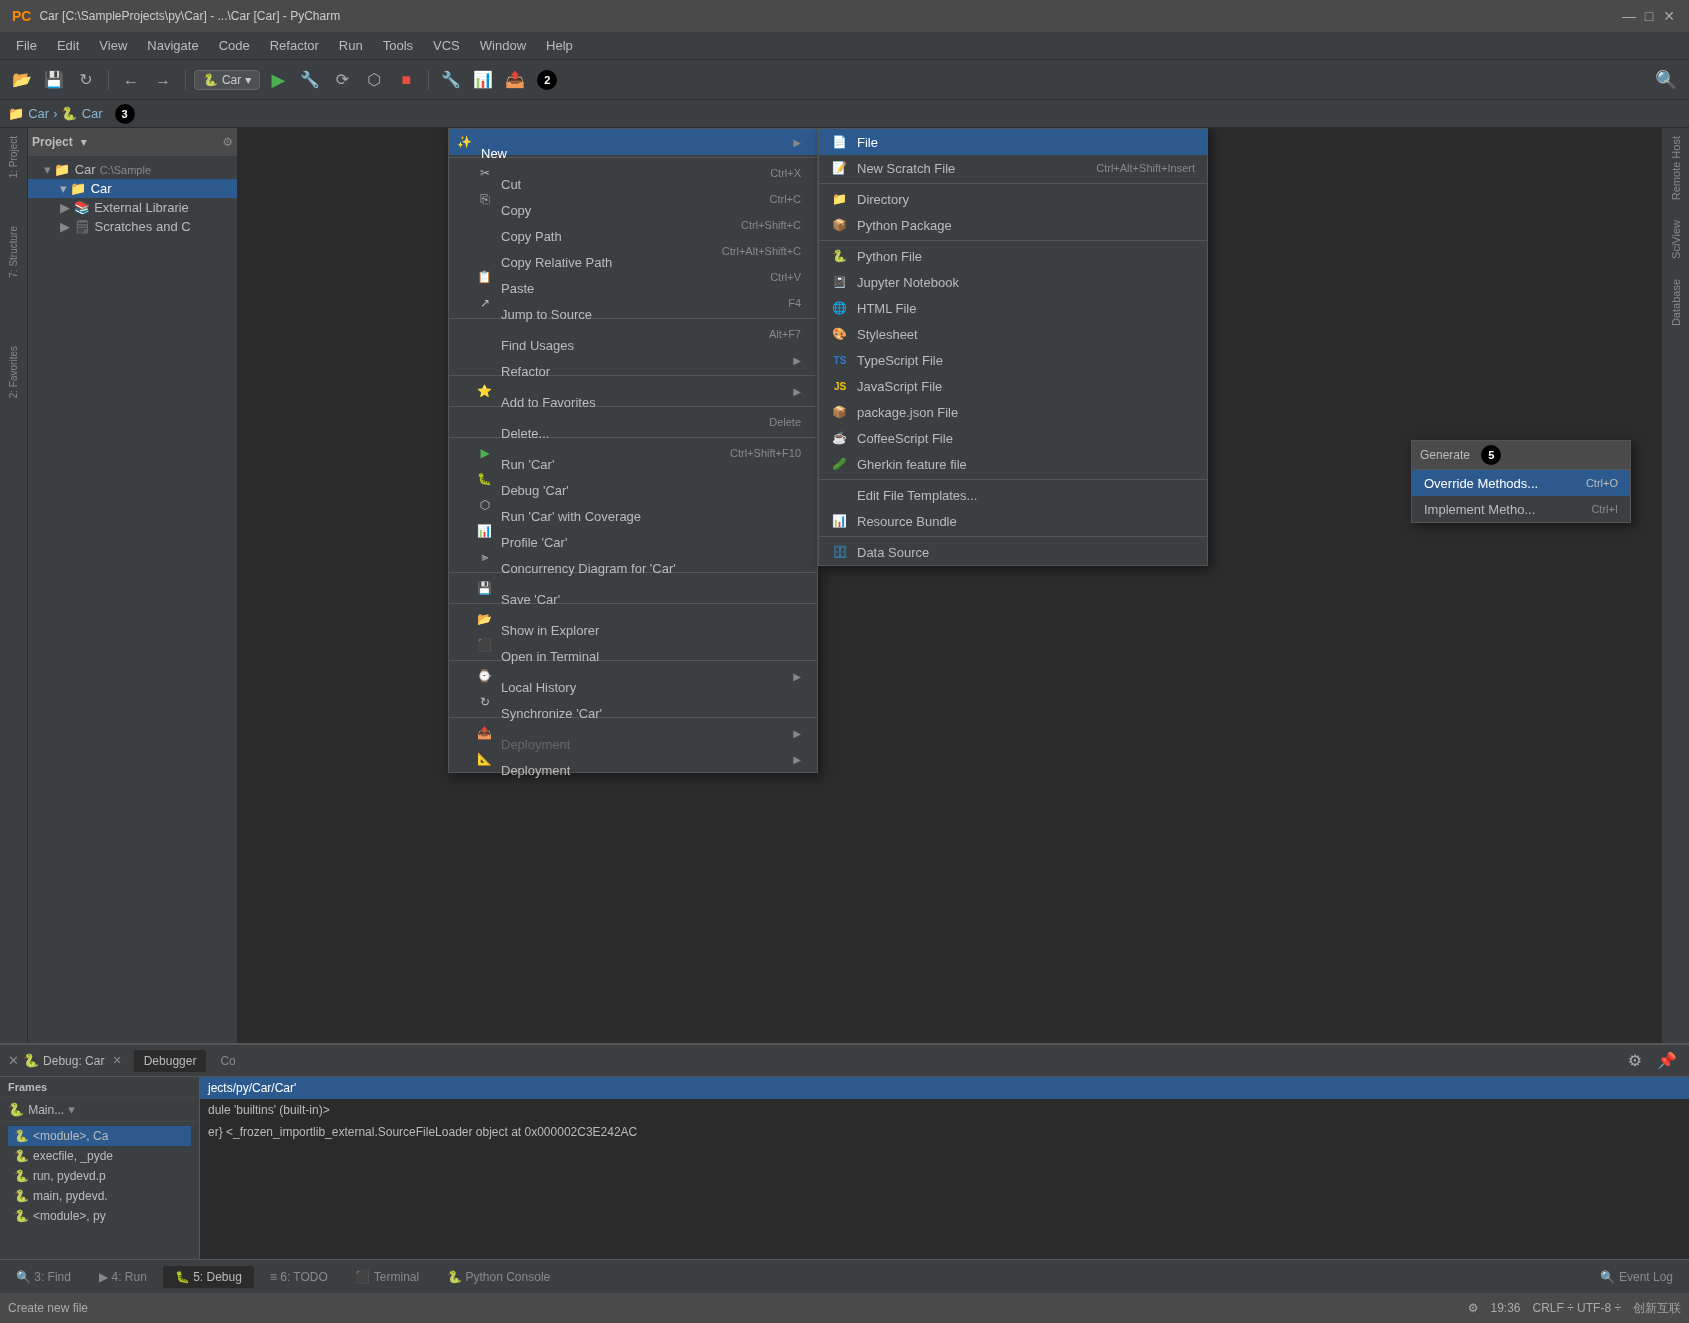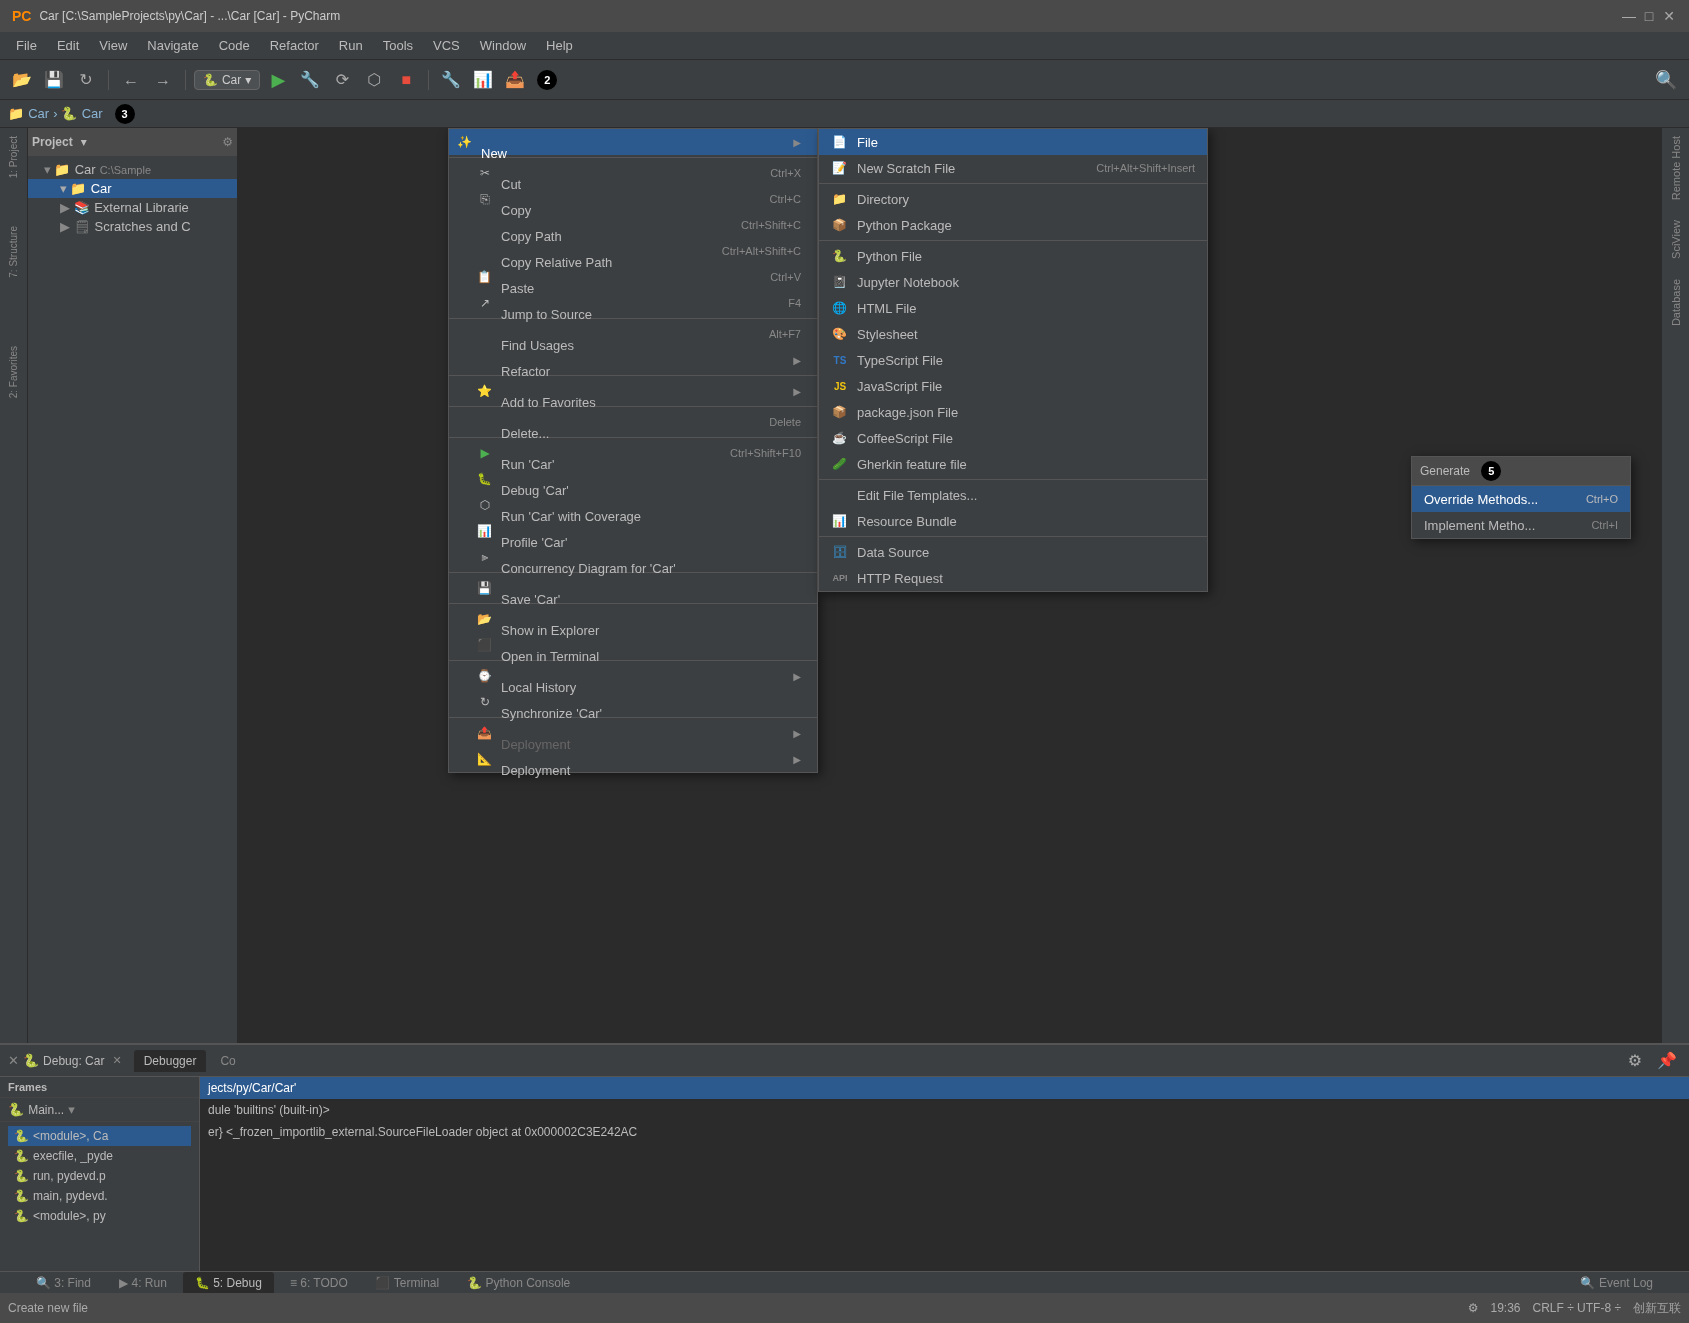--- a/index.html
+++ b/index.html
@@ -736,29 +736,23 @@
               <span>Resource Bundle</span>
             </div>
           </div>
           <div class="submenu-separator"></div>
           <div class="submenu-item">
             <div class="submenu-item-left">
               <span class="submenu-item-icon icon-blue">🗄</span>
               <span>Data Source</span>
             </div>
           </div>
-          <div class="submenu-item">
-            <div class="submenu-item-left">
-              <span class="submenu-item-icon" style="color:#888;font-size:9px;font-weight:bold">API</span>
-              <span>HTTP Request</span>
-            </div>
-          </div>
-        </div>
-
-        <div class="generate-popup" style="right:30px; top:328px;margin-left:16px;">
+        </div>
+
+        <div class="generate-popup" style="right:30px; top:312px;margin-left:16px;">
           <div class="generate-header">
             <span>Generate</span>
             <span class="num-badge" style="margin-left:8px">5</span>
           </div>
           <div class="generate-item selected">
             <span>Override Methods...</span>
             <span class="generate-shortcut">Ctrl+O</span>
           </div>
           <div class="generate-item">
             <span>Implement Metho...</span>
@@ -832,21 +826,21 @@
         </div>
         <div style="padding:4px 8px;color:#bbb;font-size:12px;">
           <span>er} &lt;_frozen_importlib_external.SourceFileLoader object at 0x000002C3E242AC</span>
         </div>
       </div>
     </div>
   </div>
 
 </div>
 
-<div style="position:absolute;bottom:30px;left:0;right:0;height:22px;background:#3c3f41;display:flex;align-items:center;padding:0 24px;gap:4px;border-top:1px solid #555;">
+<div style="position:absolute;bottom:30px;left:0;right:0;height:34px;background:#3c3f41;display:flex;align-items:center;padding:0 4px;gap:4px;border-top:1px solid #555;">
   <span class="bottom-tab">🔍 <span>3: Find</span></span>
   <span class="bottom-tab">▶ <span>4: Run</span></span>
   <span class="bottom-tab active">🐛 <span>5: Debug</span></span>
   <span class="bottom-tab">≡ <span>6: TODO</span></span>
   <span class="bottom-tab">⬛ <span>Terminal</span></span>
   <span class="bottom-tab">🐍 <span>Python Console</span></span>
   <span style="margin-left:auto;"></span>
   <span class="bottom-tab">🔍 <span>Event Log</span></span>
 </div>
 

